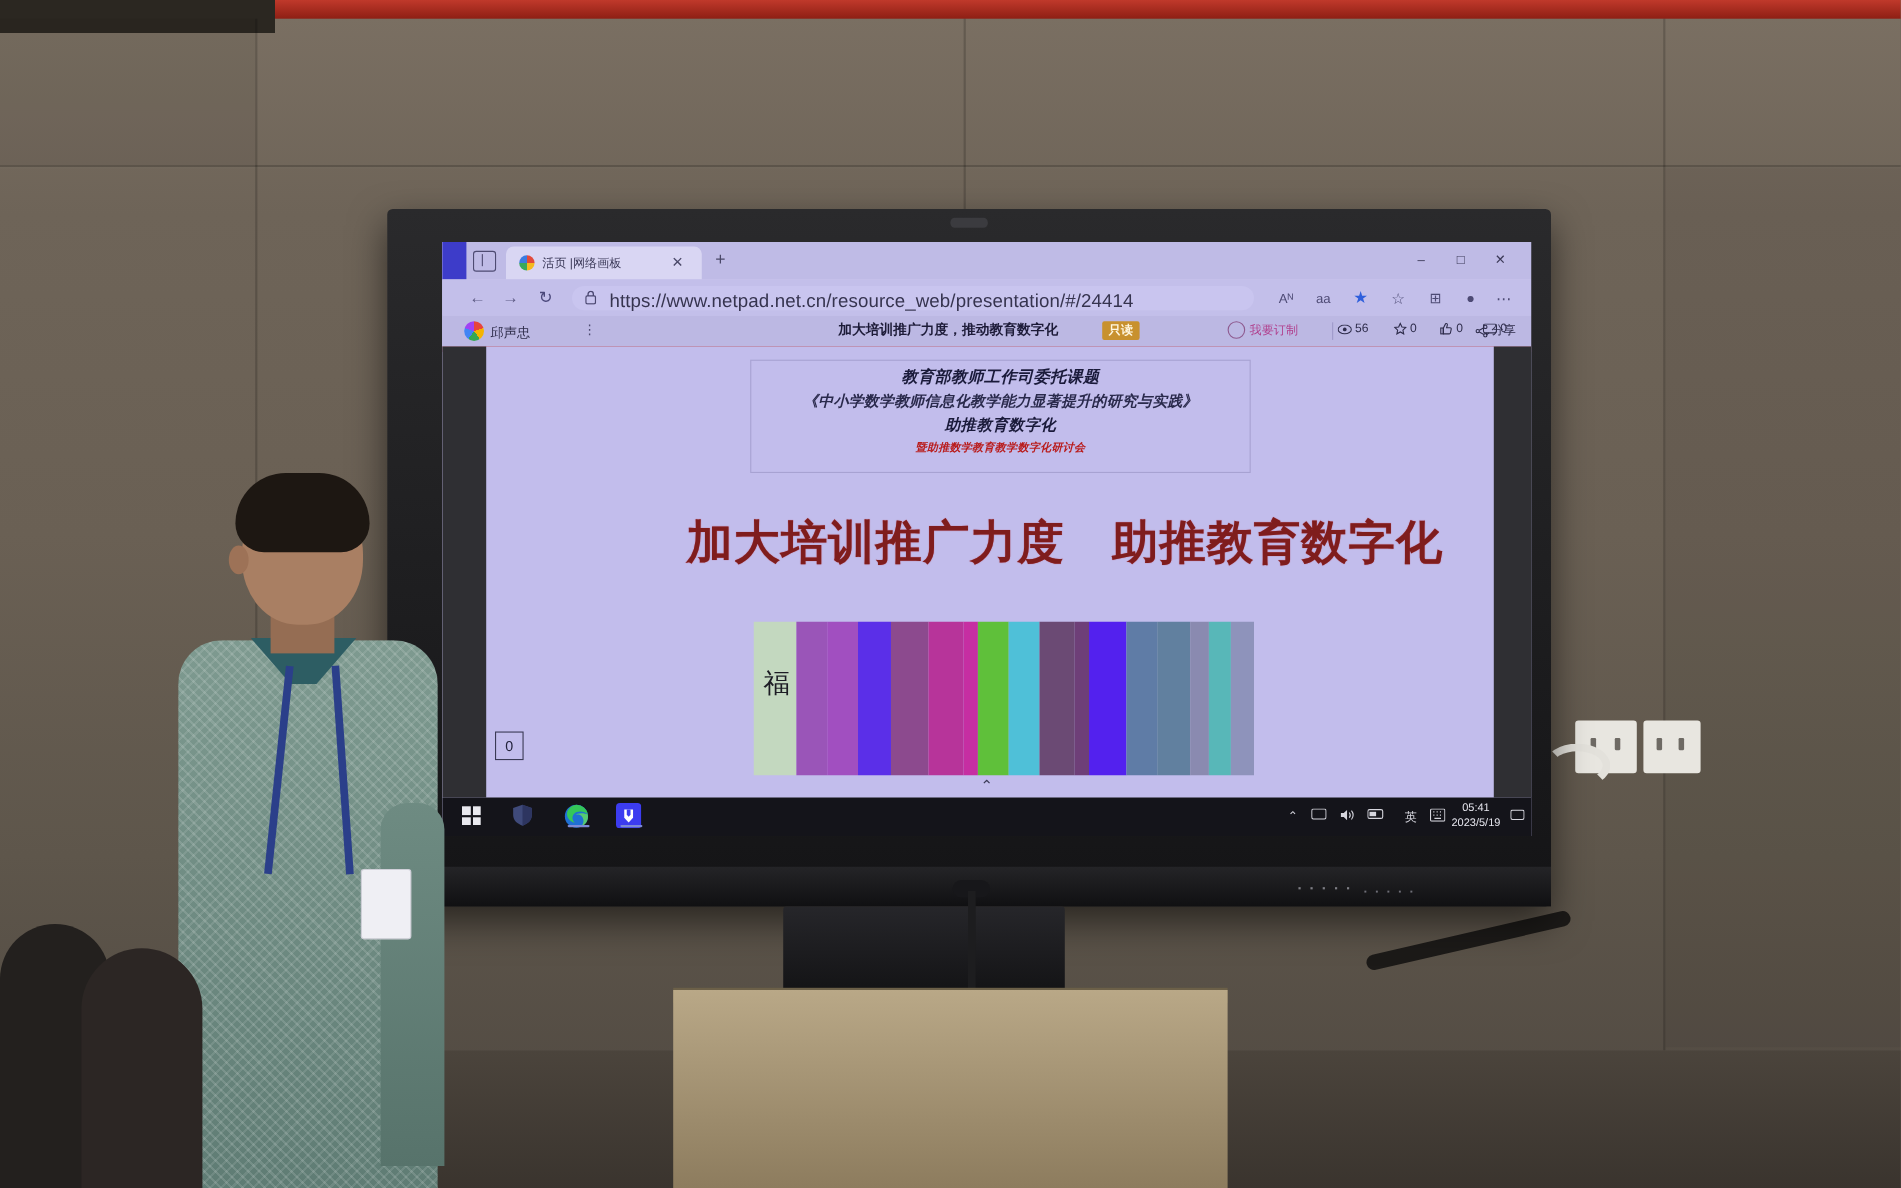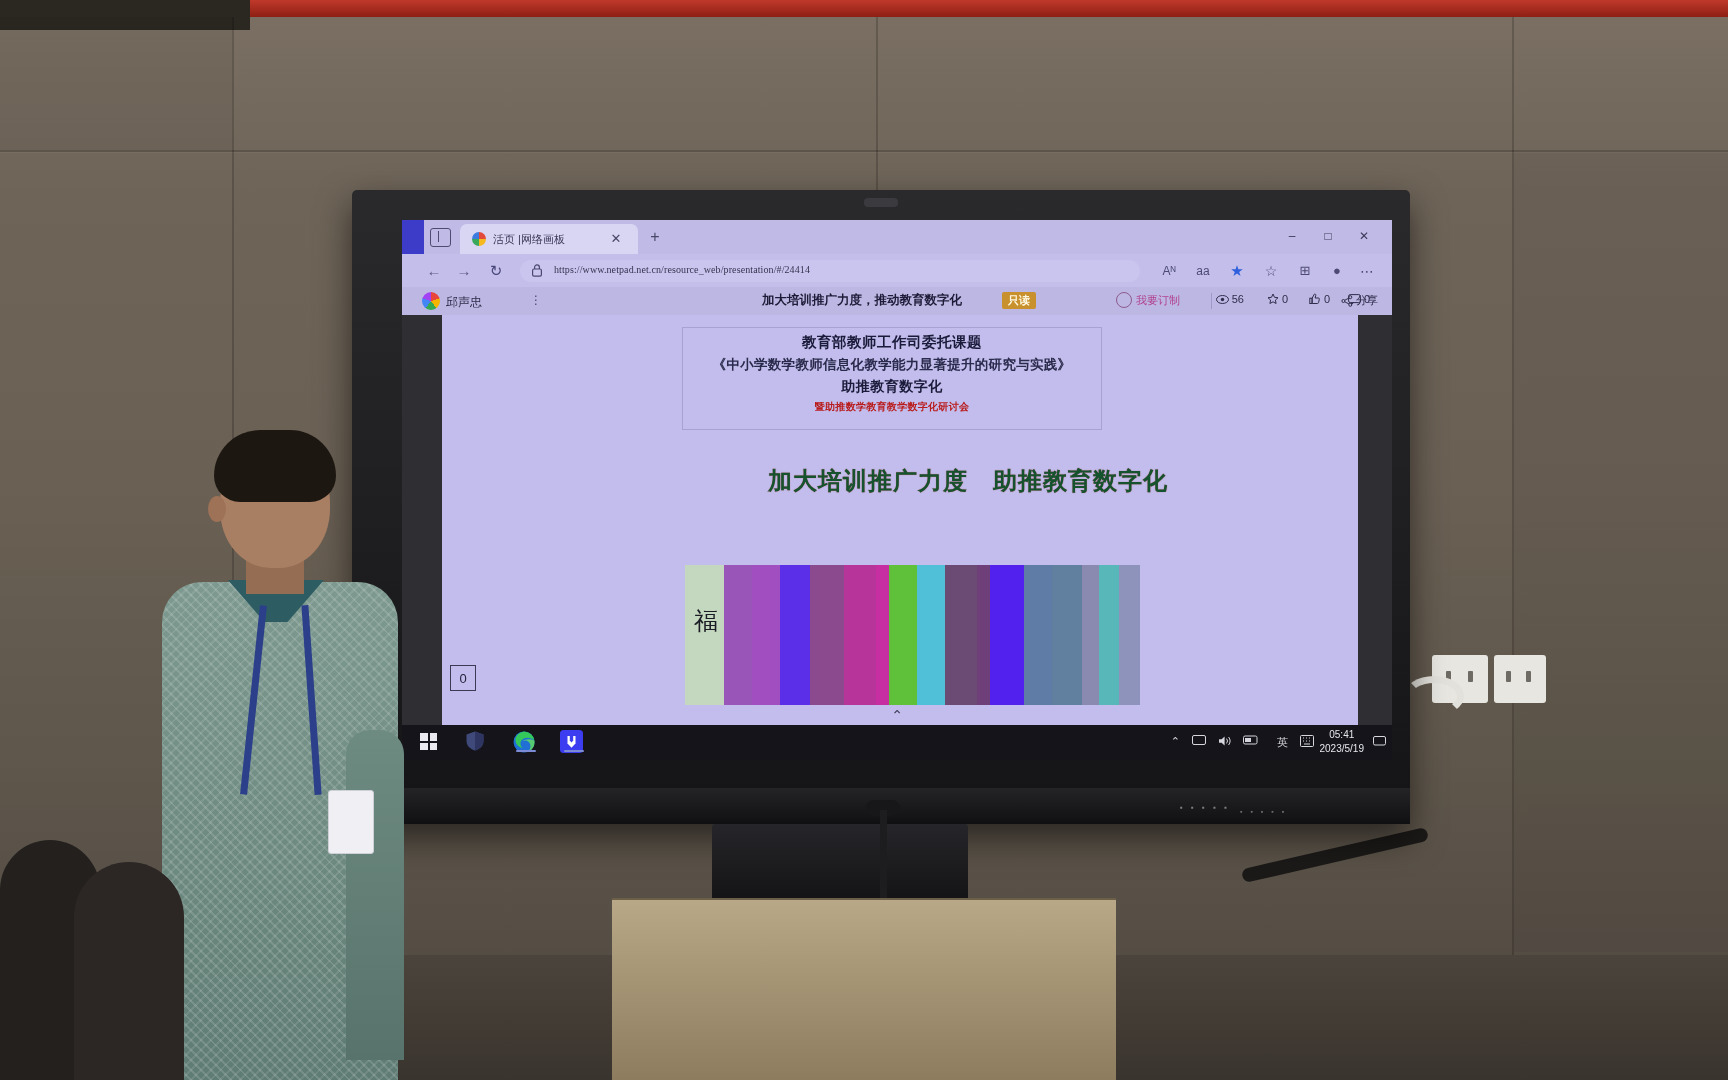--- a/index.html
+++ b/index.html
@@ -70,22 +70,22 @@
   #w-min{right:90px}#w-max{right:54px}#w-close{right:18px}
 
   #nav-bar{position:absolute;left:0;top:34px;width:990px;height:33px;background:#c3bfea;}
   .navicon{position:absolute;top:7px;width:20px;height:20px;text-align:center;
      line-height:20px;font-size:15px;color:#5f5c86;}
   #nv-back{left:22px}#nv-fwd{left:52px}
   #nv-reload{left:84px;font-size:15px;color:#4a477a;}
   #urlbar{position:absolute;left:118px;top:6px;width:620px;height:22px;
      background:#c9c5ef;border-radius:11px;}
   #lock-ico{position:absolute;left:12px;top:4px;width:10px;height:13px;}
-  #url-text{position:absolute;left:34px;top:4px;font-size:10px;color:#36344f;
-     white-space:nowrap;letter-spacing:.1px;font-family:Liberation Serif, serif;}
+  #url-text{position:absolute;left:34px;top:4px;font-size:17px;color:#36344f;
+     white-space:nowrap;letter-spacing:.1px;}
   .navr{position:absolute;top:7px;width:22px;height:20px;text-align:center;
      line-height:20px;font-size:12px;color:#4d4a74;}
   #nr-aa{right:212px}#nr-read{right:178px}
   #nr-fav{right:144px;color:#2f5fdc;font-size:15px;}
   #nr-col{right:110px;font-size:14px}
   #nr-ext{right:76px;font-size:13px}
   #nr-usr{right:44px;font-size:13px}
   #nr-more{right:14px;font-size:14px}
 
   
@@ -110,30 +110,30 @@
   #st-view{right:148px}#st-star{right:104px}#st-like{right:62px}#st-cmt{right:22px}
   #hdr-divider1{position:absolute;right:180px;top:6px;width:1px;height:16px;background:#9e9ac9;}
 
   
   #slide{position:absolute;left:0;top:95px;width:990px;height:410px;
      background:#c2bdec;}
   #slide-left-gut{position:absolute;left:0;top:0;width:40px;height:410px;
      background:#2f2f33;}
   #slide-right-gut{position:absolute;right:0;top:0;width:34px;height:410px;
      background:#2f2f33;}
-  #headbox{position:absolute;left:280px;top:12px;width:420px;height:103px;
-     border:1px solid #a7a2d2;text-align:center;padding-top:5px;box-sizing:border-box;}
+  #headbox{position:absolute;left:280px;top:12px;width:455px;height:103px;
+     border:1px solid #a7a2d2;text-align:center;padding-top:5px;box-sizing:border-box;font-style:italic;}
   .hb1{font-size:14.5px;font-weight:bold;color:#1a1a3a;letter-spacing:.5px;}
   .hb2{font-size:13.5px;color:#2a2a4c;margin-top:4px;font-family:"Liberation Serif",serif;
        font-weight:bold;letter-spacing:.3px;}
   .hb3{font-size:14px;font-weight:bold;color:#1a1a3a;margin-top:4px;letter-spacing:.5px;}
   .hb4{font-size:10px;color:#b91c1c;margin-top:4px;font-family:"Liberation Serif",serif;
        font-weight:bold;letter-spacing:.3px;}
   #bigtitle{position:absolute;left:0;top:150px;width:1132px;text-align:center;
-     font-size:24px;font-weight:bold;color:#14532d;letter-spacing:1px;
+     font-size:42px;font-weight:bold;color:#7f1d1d;letter-spacing:1px;
      text-shadow:0 0 1px rgba(180,0,0,.6);}
   #colorbar{position:absolute;left:283px;top:250px;width:455px;height:140px;
      display:flex;overflow:hidden;}
   .cb{height:100%;}
   #fu-char{position:absolute;left:292px;top:290px;font-size:24px;color:#1c1c24;
      font-family:"Liberation Serif",serif;}
   #pagenum{position:absolute;left:48px;top:350px;width:24px;height:24px;
      border:1px solid #3a3a55;display:flex;align-items:center;justify-content:center;
      font-size:13px;color:#23233c;background:#c2bdec;}
   #chev-up{position:absolute;left:0;bottom:2px;width:990px;text-align:center;

